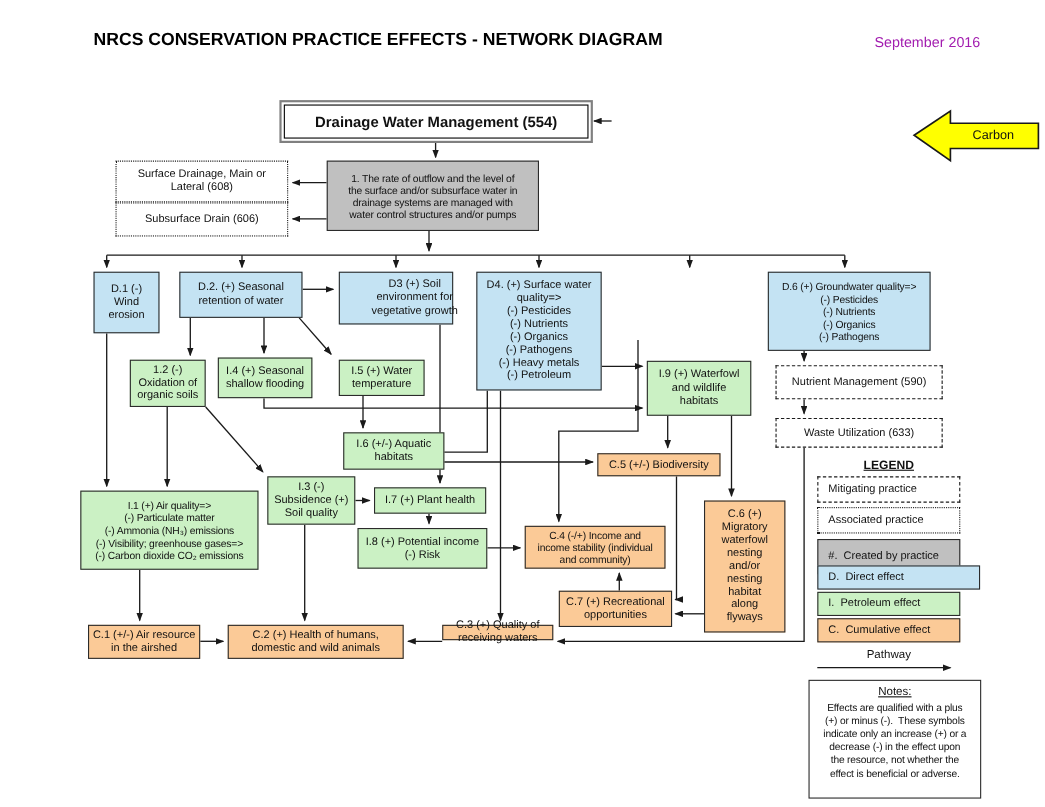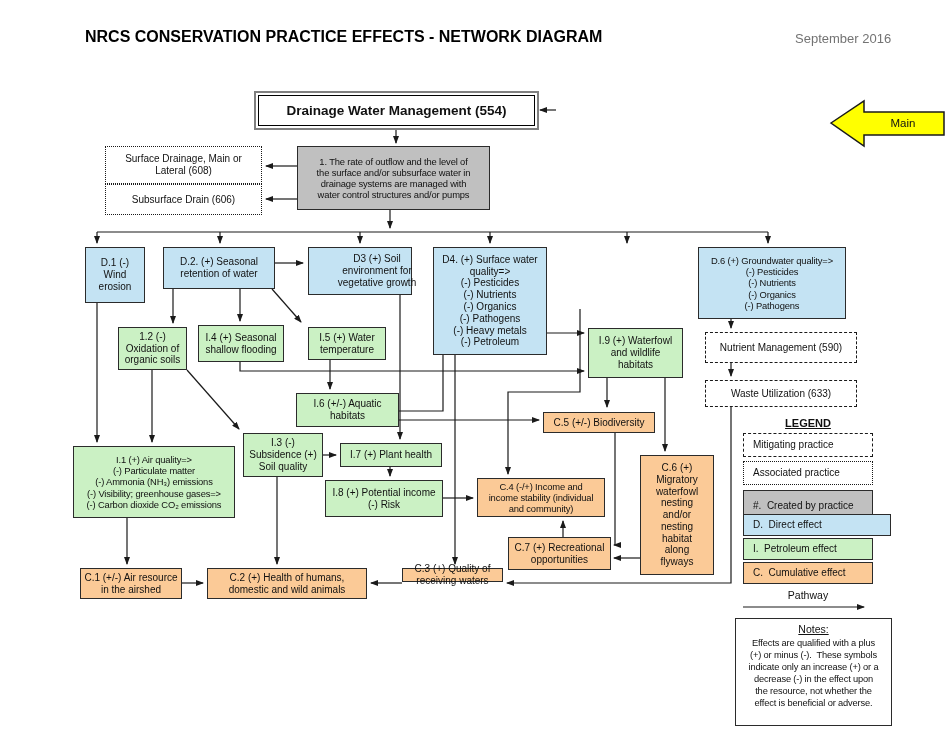--- a/index.html
+++ b/index.html
@@ -1,31 +1,31 @@
 <!DOCTYPE html>
 <html><head>
 <meta charset="utf-8">
 <style>
   html,body{margin:0;padding:0;background:#fff;}
   #page{position:relative;width:950px;height:734px;background:#fff;overflow:hidden;
-        font-family:"Liberation Sans", sans-serif;color:#111;}
+        font-family:"Liberation Sans", sans-serif;color:#111;border-radius:28px;}
   #connectors{position:absolute;left:0;top:0;z-index:1;}
   .node{position:absolute;z-index:2;display:flex;align-items:center;justify-content:center;
         text-align:center;white-space:pre;font-size:10px;line-height:1.18;
         border:1px solid #2b2b2b;background:#fff;box-sizing:border-box;padding:1px 2px;}
   .blue{background:#C4E3F3;}
   .green{background:#CBF1C4;}
   .orange{background:#FBCA97;}
   .grayfill{background:#C0C0C0;}
   .dotted{border:1.5px dotted #1a1a1a;background:#fff;}
   .dashdot{border:1.6px dashed #1a1a1a;background:#fff;}
   .tight{font-size:9.4px;letter-spacing:-0.15px;}
   #title{position:absolute;left:85px;top:28px;font-size:16px;font-weight:bold;z-index:2;
          white-space:pre;color:#000;}
-  #date{position:absolute;left:795px;top:31px;font-size:13px;z-index:2;color:#737373;}
+  #date{position:absolute;left:795px;top:31px;font-size:13px;z-index:2;color:#a21caf;}
   #dwm{left:258px;top:95px;width:277px;height:31px;font-size:13.5px;font-weight:bold;
        border:1px solid #000;box-shadow:0 0 0 2px #fff,0 0 0 4px #808080;background:#fff;}
   #initial-setting{left:556px;top:88px;width:262px;height:66px;border:1.4px dotted #1a1a1a;
        font-style:italic;text-align:left;justify-content:flex-start;align-items:flex-start;
        padding:5px 6px;white-space:normal;font-size:10.3px;line-height:1.25;}
   #start-label{position:absolute;left:878px;top:117px;width:50px;text-align:center;
        font-size:11.5px;z-index:3;}
   .legend-item{justify-content:flex-start;text-align:left;padding-left:9px;}
   #legend-title{position:absolute;left:743px;top:417px;width:130px;text-align:center;
        font-size:11px;font-weight:bold;text-decoration:underline;z-index:2;}
@@ -92,21 +92,21 @@
       <path d="M731 407 L731 583 L507 583" marker-end="url(#ah)"></path>
       <path d="M731 319 L731 328" marker-end="url(#ah)"></path>
       <path d="M731 363 L731 376" marker-end="url(#ah)"></path>
       <path d="M580 309 L580 392 L508 392 L508 474" marker-end="url(#ah)"></path>
       <path d="M743 607 L864 607" marker-end="url(#ah)"></path>
     </g>
     <polygon points="831,123 864,101 864,112 944,112 944,135 864,135 864,146" fill="#FFFF00" stroke="#1a1a1a" stroke-width="1.5"></polygon>
   </svg>
 
   <div class="node" id="dwm">Drainage Water Management (554)</div>
-  <div id="start-label">Main</div>
+  <div id="start-label">Carbon</div>
 
   <div class="node dotted" style="left:105px;top:146px;width:157px;height:38px;">Surface Drainage, Main or
 Lateral (608)</div>
   <div class="node dotted" style="left:105px;top:184px;width:157px;height:31px;">Subsurface Drain (606)</div>
   <div class="node grayfill tight" style="left:297px;top:146px;width:193px;height:64px;border-width:1.4px;">1. The rate of outflow and the level of
 the surface and/or subsurface water in
 drainage systems are managed with
 water control structures and/or pumps</div>
 
   <div class="node blue" style="left:85px;top:247px;width:60px;height:56px;">D.1 (-)
@@ -138,21 +138,21 @@
 shallow flooding</div>
   <div class="node green" style="left:308px;top:327px;width:78px;height:33px;">I.5 (+) Water
 temperature</div>
   <div class="node green" style="left:588px;top:328px;width:95px;height:50px;">I.9 (+) Waterfowl
 and wildlife
 habitats</div>
 
   <div class="node dashdot" style="left:705px;top:332px;width:152px;height:31px;">Nutrient Management (590)</div>
   <div class="node dashdot" style="left:705px;top:380px;width:152px;height:27px;">Waste Utilization (633)</div>
 
-  <div class="node green" style="left:296px;top:393px;width:103px;height:34px;">I.6 (+/-) Aquatic
+  <div class="node green" style="left:312px;top:393px;width:92px;height:34px;">I.6 (+/-) Aquatic
 habitats</div>
   <div class="node orange" style="left:543px;top:412px;width:112px;height:21px;">C.5 (+/-) Biodiversity</div>
   <div class="node green" style="left:243px;top:433px;width:80px;height:44px;">I.3 (-)
 Subsidence (+)
 Soil quality</div>
   <div class="node green" style="left:340px;top:443px;width:102px;height:24px;">I.7 (+) Plant health</div>
   <div class="node green tight" style="left:73px;top:446px;width:162px;height:72px;">I.1 (+) Air quality=&gt;
 (-) Particulate matter
 (-) Ammonia (NH₃) emissions
 (-) Visibility; greenhouse gases=&gt;

